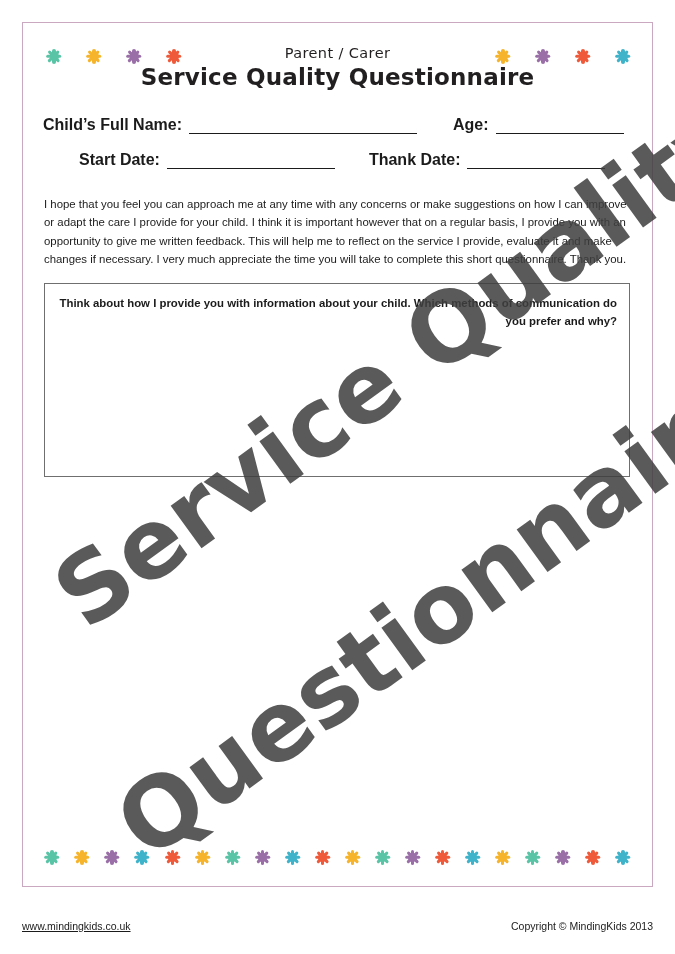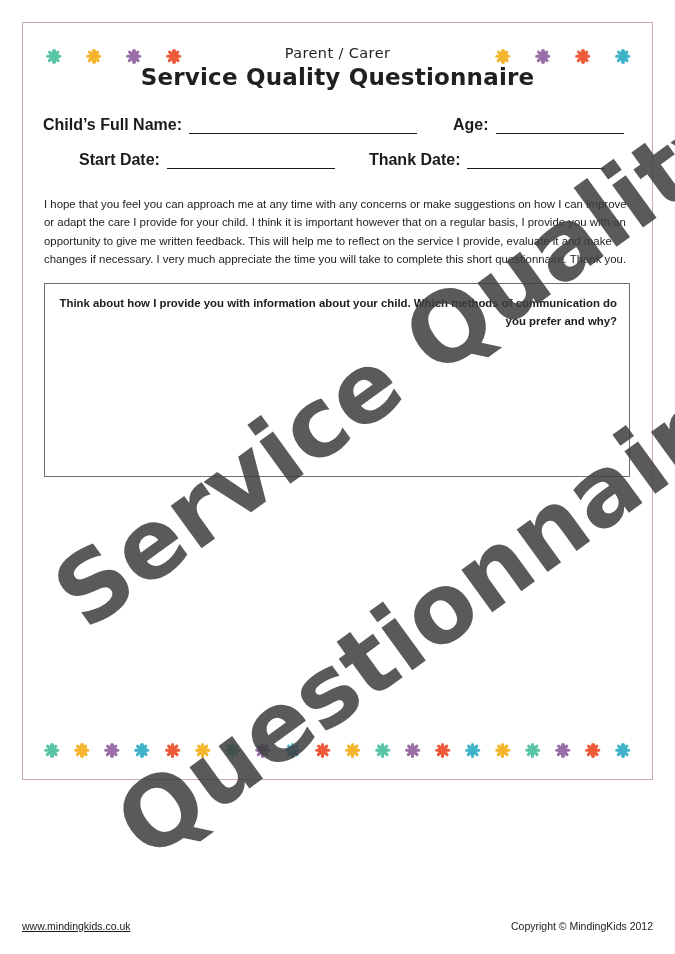--- a/index.html
+++ b/index.html
@@ -19,21 +19,21 @@
     left: 0; top: 0;
     width: 675px;
     height: 954px;
     background: #ffffff;
   }
   .sheet {
     position: absolute;
     left: 22px;
     top: 22px;
     width: 631px;
-    height: 758px;
+    height: 865px;
     border: 1px solid #c9a8c0;
     background: #ffffff;
     box-sizing: border-box;
     padding-left: 12px;
   }
 
   
   .splat-row {
     position: absolute;
     display: flex;
@@ -439,20 +439,20 @@
           <i style="transform:rotate(90deg)"></i>
           <i style="transform:rotate(135deg)"></i>
           <b></b>
         </span>
     </div>
 
   </div>
 
   <div class="footer">
     <span class="site">www.mindingkids.co.uk</span>
-    <span>Copyright © MindingKids 2012</span>
+    <span>Copyright © MindingKids 2013</span>
   </div>
 
   <div class="watermark">
     <div class="wm-line wm-1">Service Quality</div>
     <div class="wm-line wm-2">Questionnaire</div>
   </div>
 </div>
 
 </body></html>

